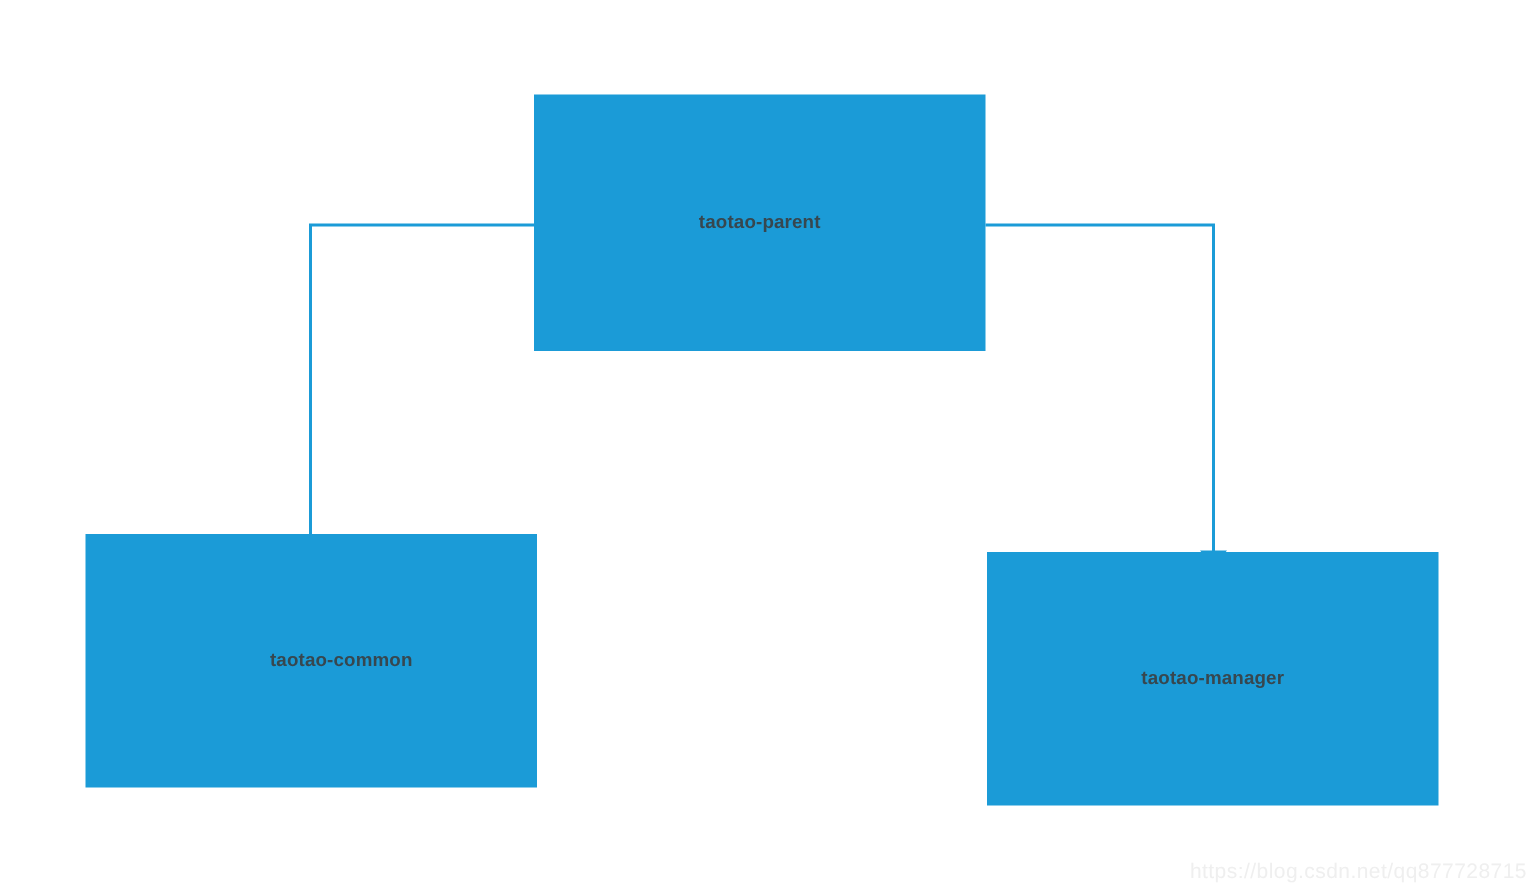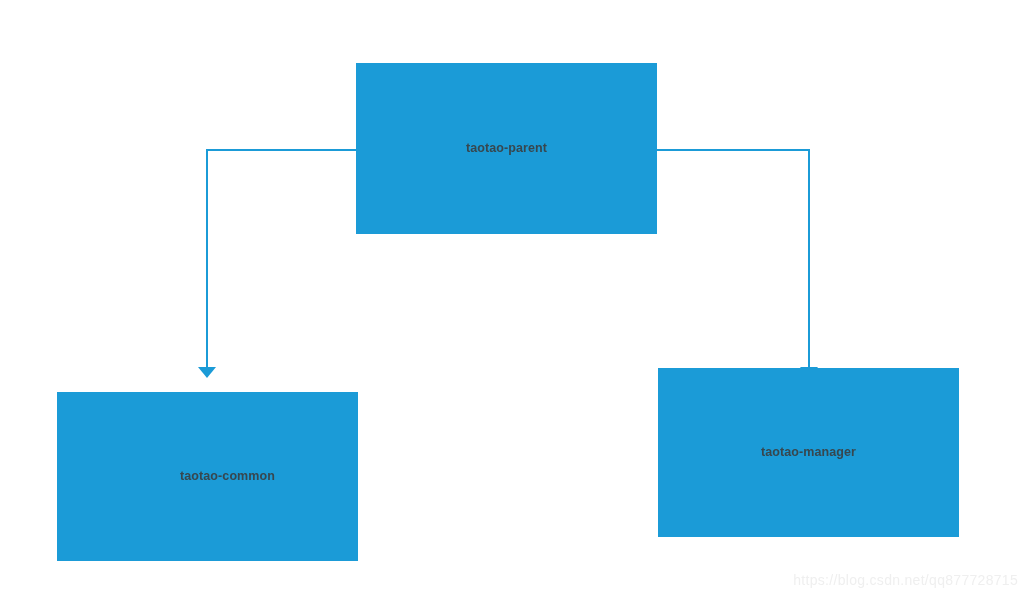--- a/index.html
+++ b/index.html
@@ -38,21 +38,21 @@
     pointer-events: none;
   }
   #node-parent {
     left: 356px;
     top: 63px;
     width: 301px;
     height: 171px;
   }
   #node-common {
     left: 57px;
-    top: 392px;
+    top: 356px;
     width: 301px;
     height: 169px;
     padding-left: 40px;
   }
   #node-manager {
     left: 658px;
     top: 368px;
     width: 301px;
     height: 169px;
   }

